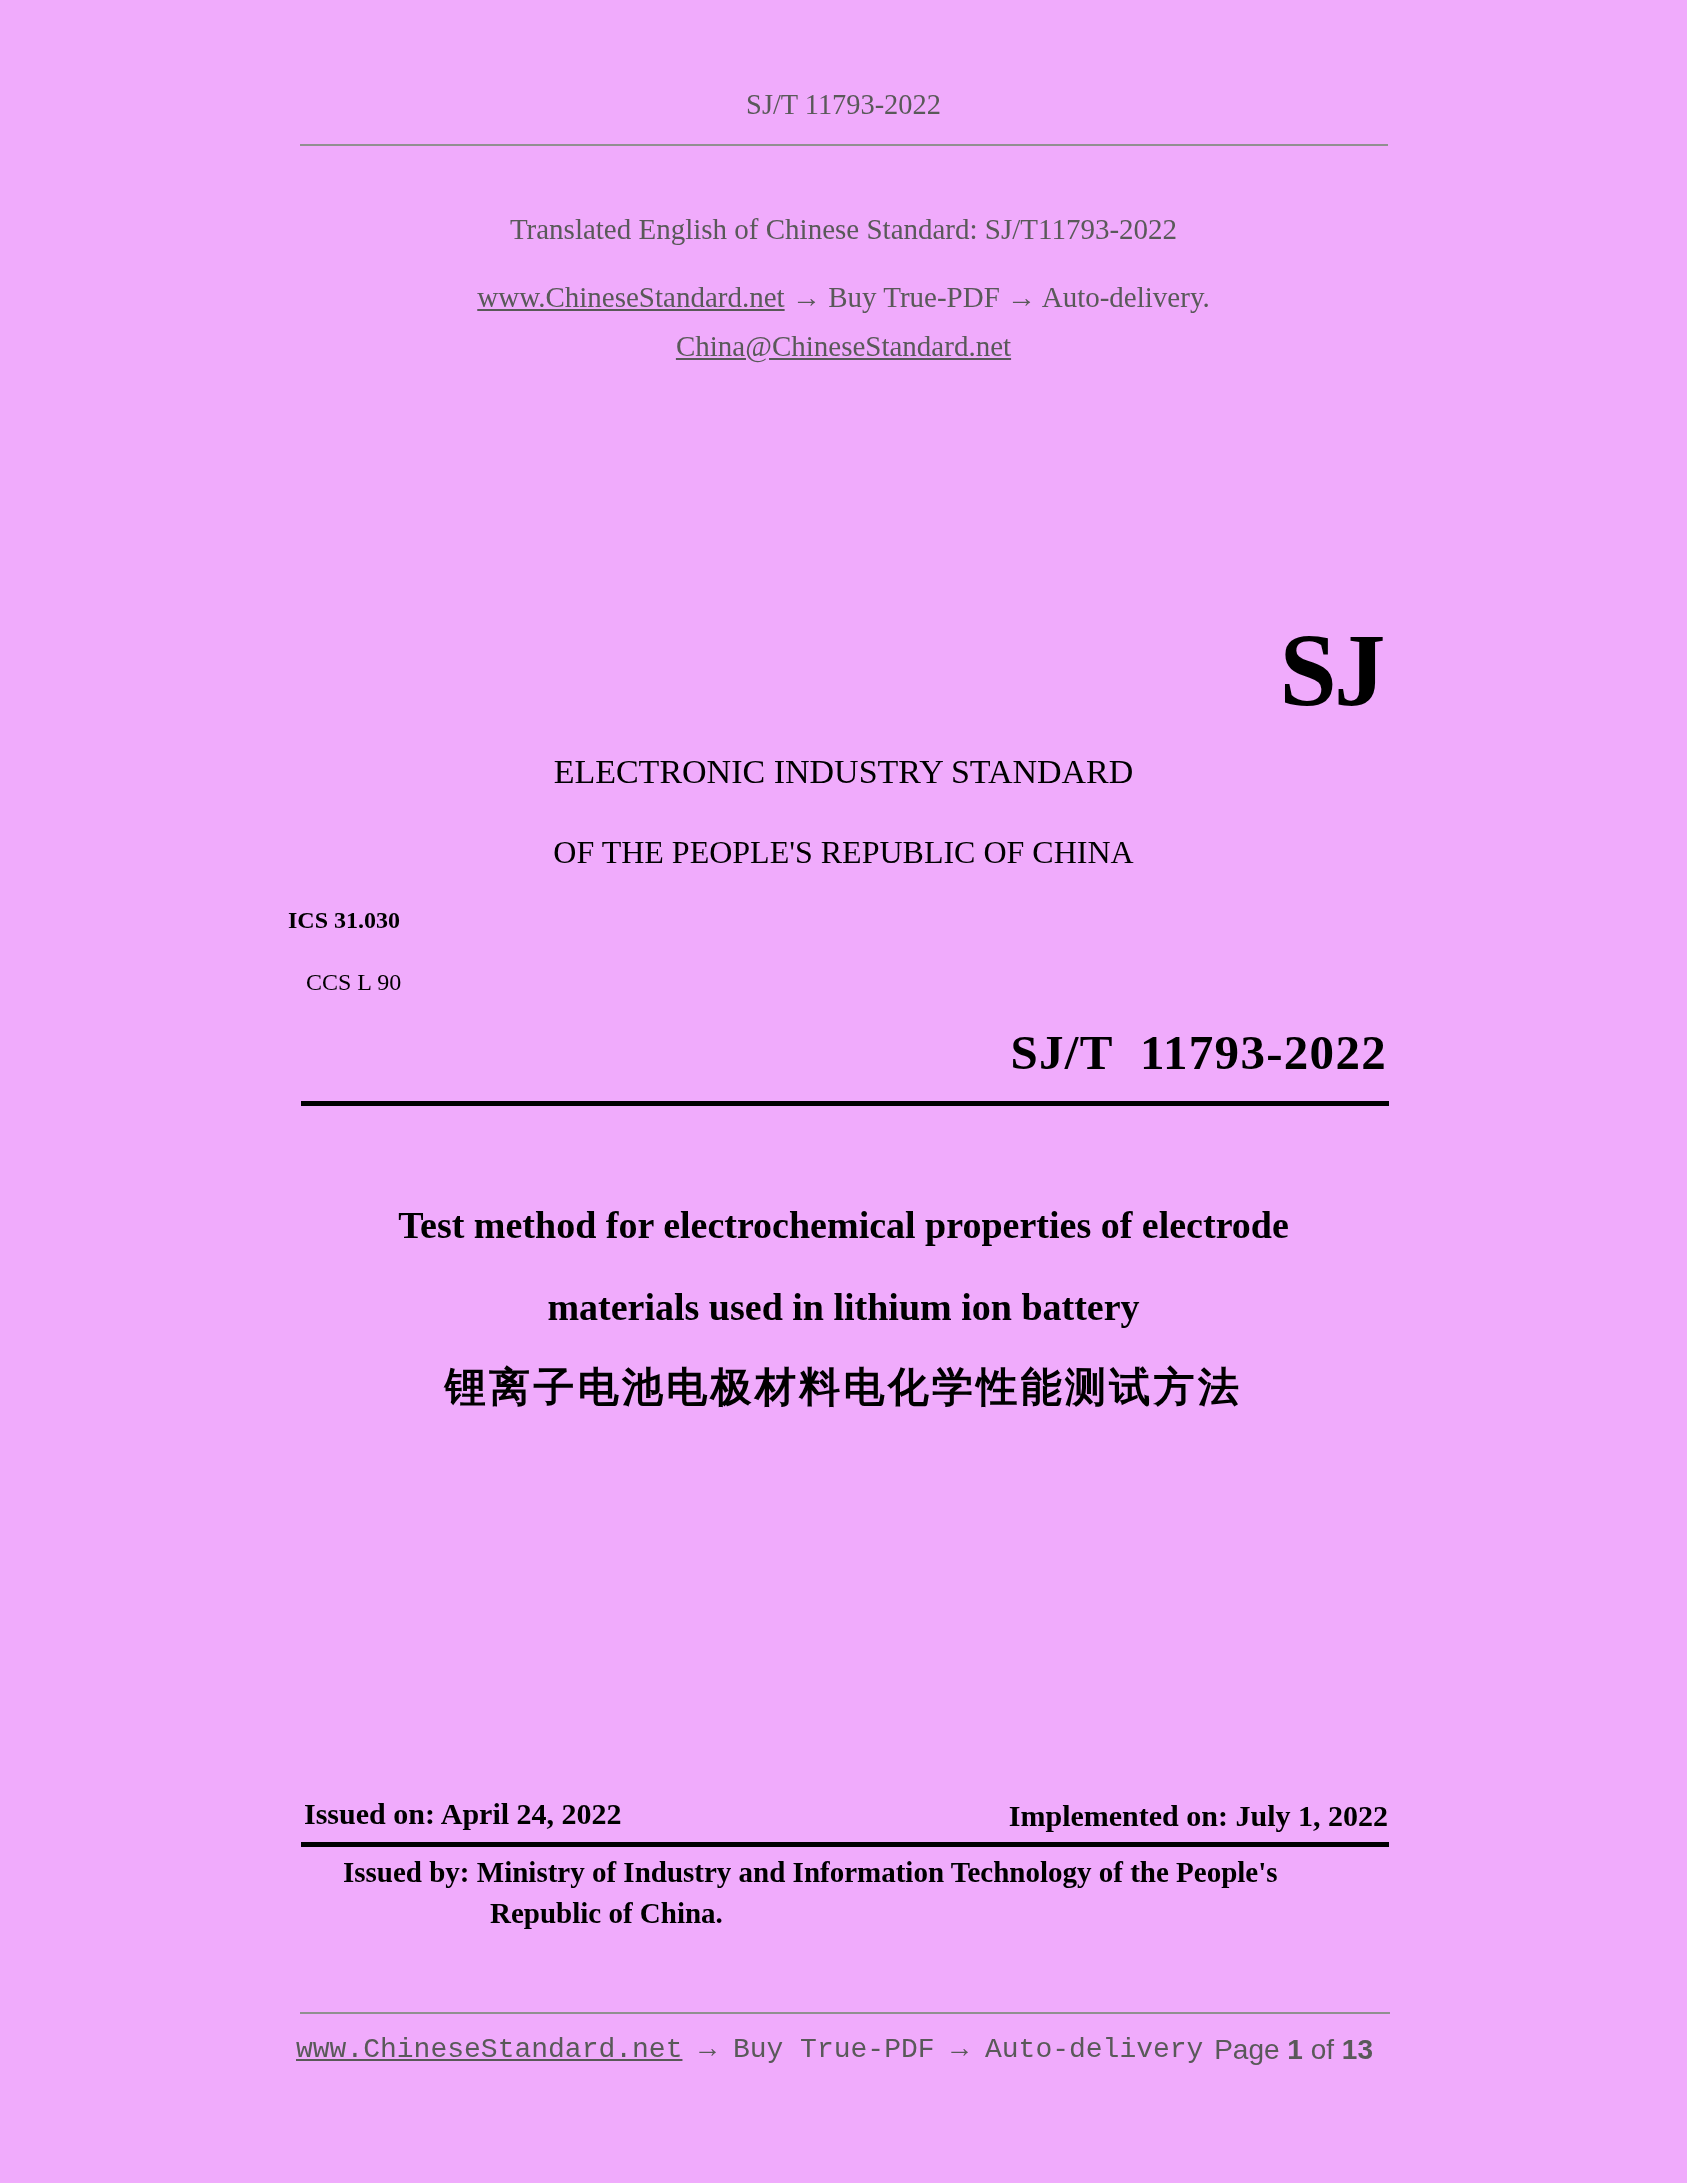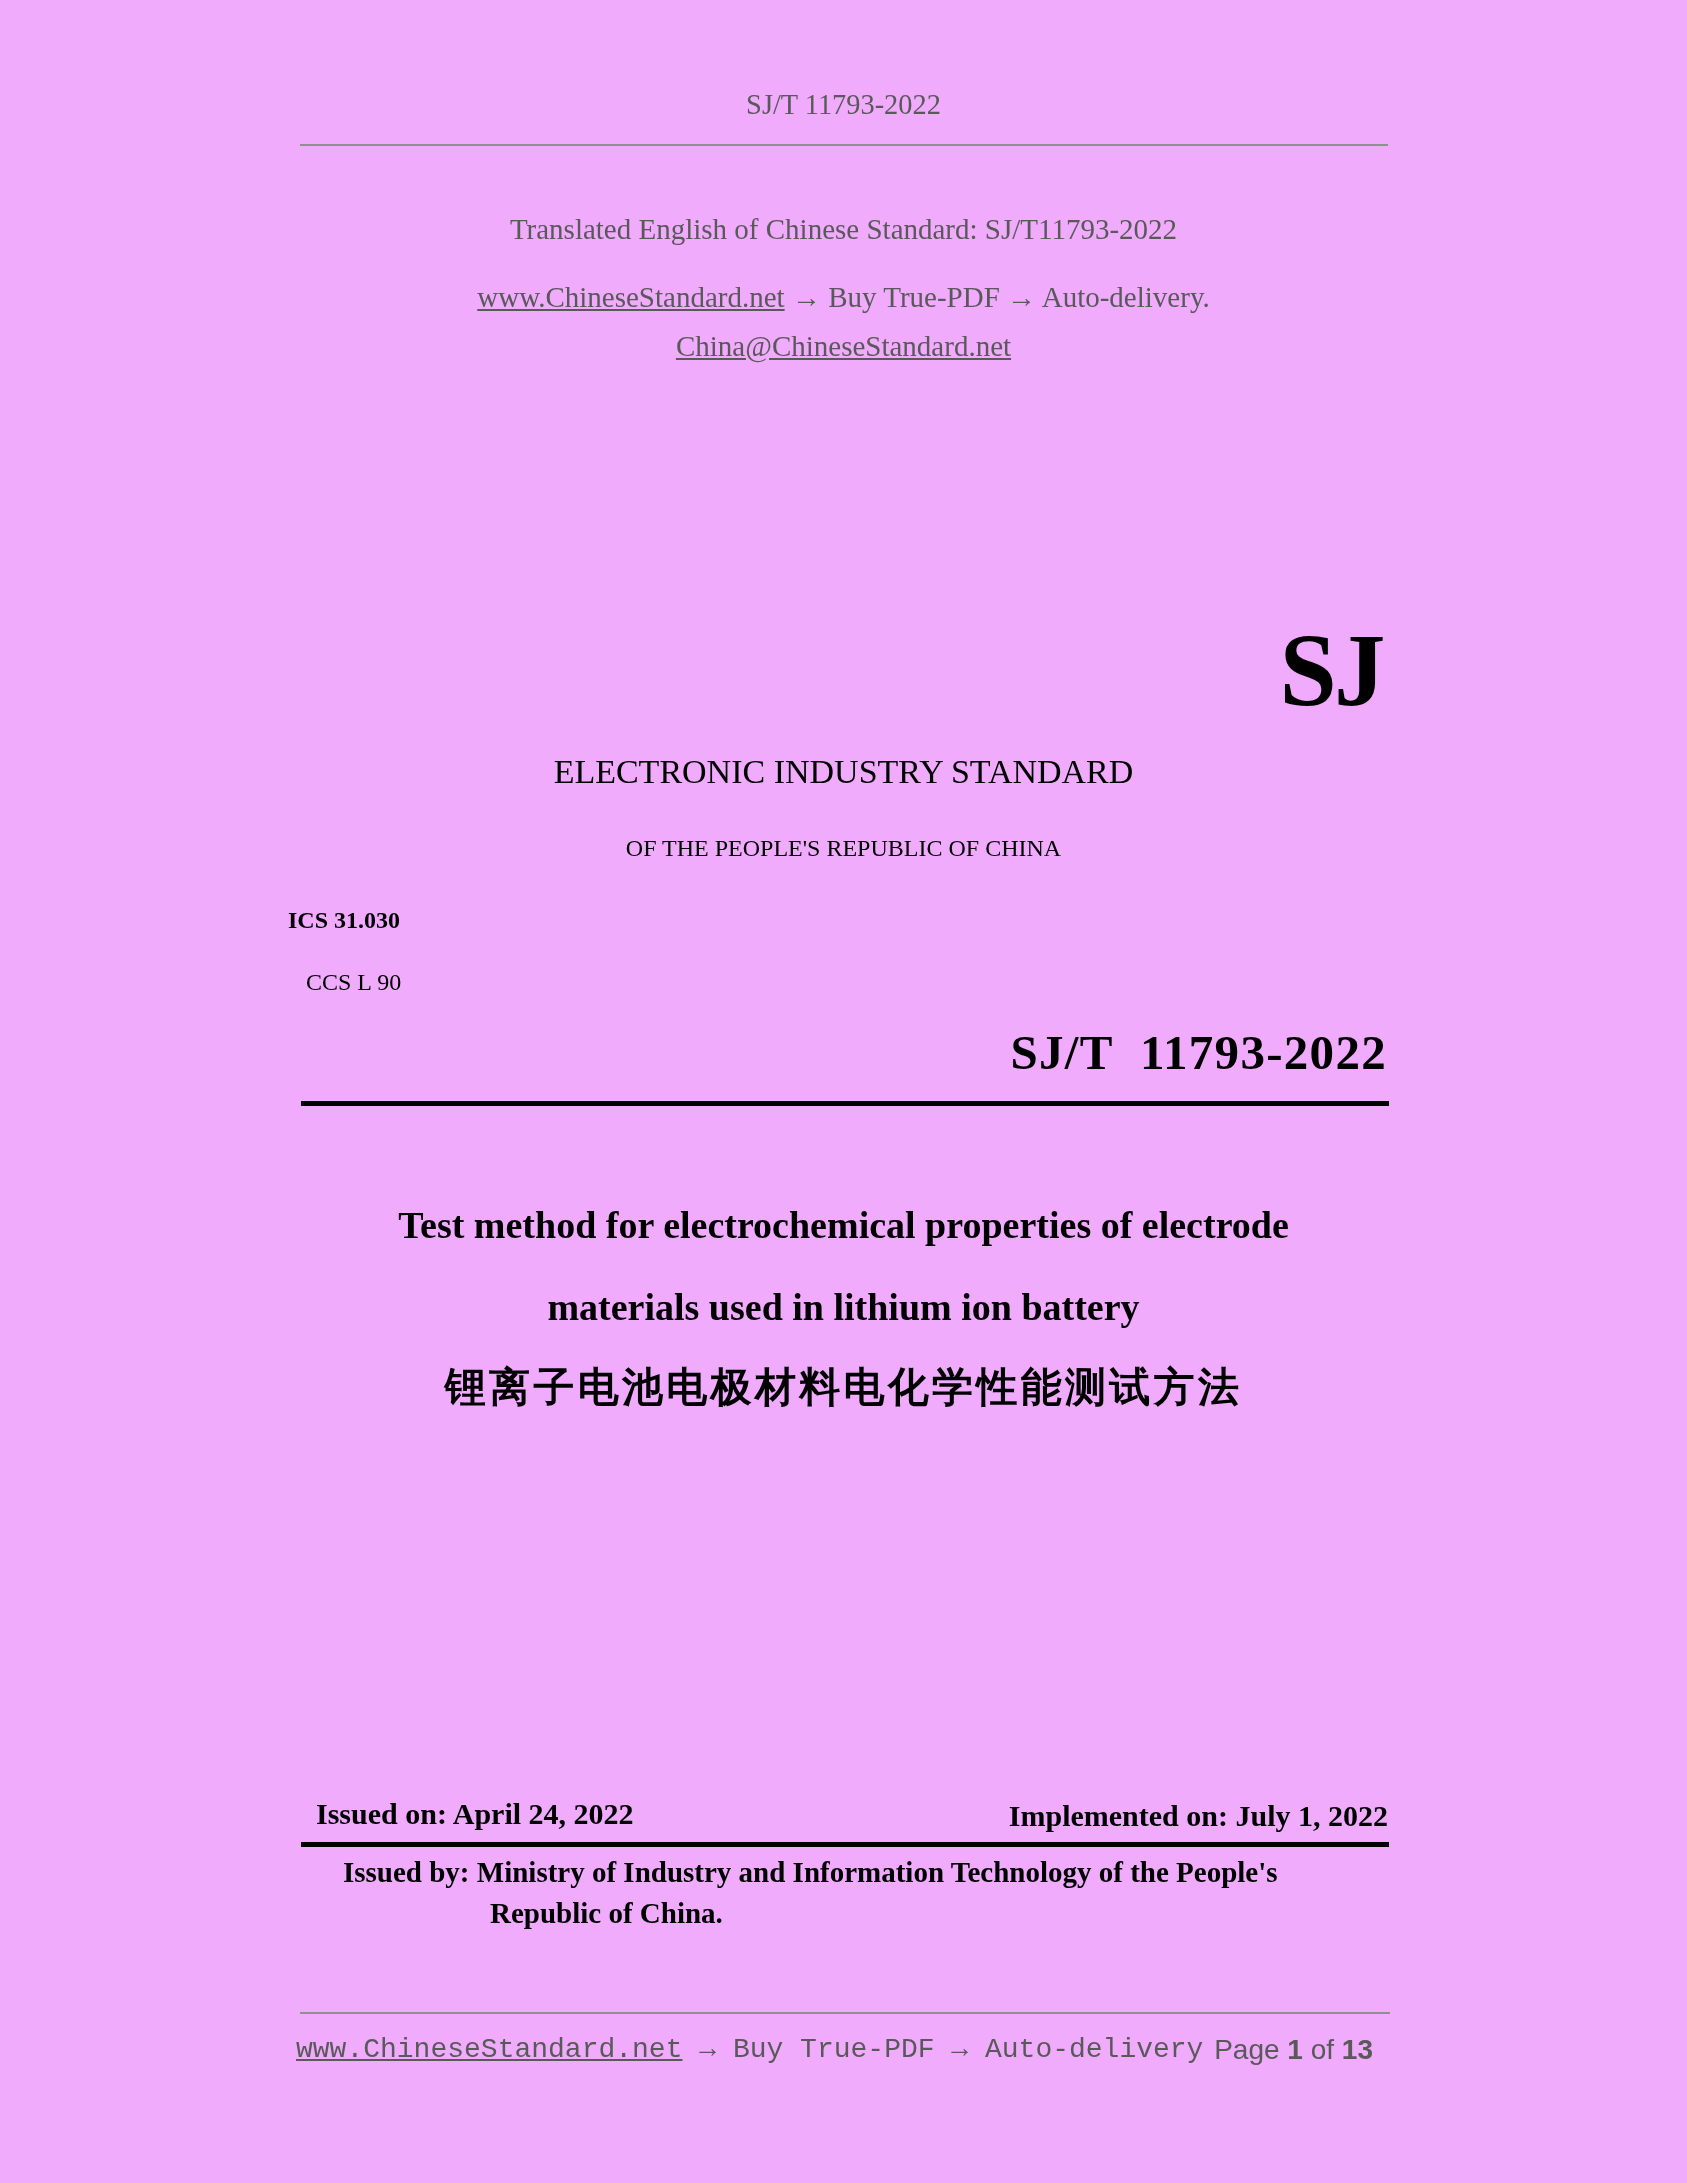--- a/index.html
+++ b/index.html
@@ -18,30 +18,30 @@
   .rule { position: absolute; }
   .rule-gray { background: #909090; }
   .rule-black { background: #000000; }
   a.doc-link { color: #595959; text-decoration: underline; cursor: pointer; }
   .header-code { top: 91px; font-size: 28.4px; color: #595959; }
   .translated-line { top: 208px; font-size: 29px; }
   .buy-line { top: 276px; font-size: 29px; }
   .sales-line { top: 332px; font-size: 29px; }
   .sj-logo { top: 619px; right: 304px; font-size: 103px; font-weight: bold; letter-spacing: -2.6px; color: #000; }
   .org-line1 { top: 755px; font-size: 34px; color: #000; }
-  .org-line2 { top: 836px; font-size: 24px; color: #000; }
+  .org-line2 { top: 836px; font-size: 32px; color: #000; }
   .ics { top: 908px; left: 288px; font-size: 24px; color: #000; font-weight: bold; }
   .ccs { top: 970px; left: 306px; font-size: 24px; color: #000; }
   .std-number { top: 1028px; right: 300px; font-size: 49px; font-weight: bold; letter-spacing: 1.3px; color: #000; white-space: pre; }
   .rule-1 { top: 1101px; left: 301px; width: 1088px; height: 5.3px; }
   .title-en1 { top: 1206px; font-size: 38px; font-weight: bold; color: #000; }
   .title-en2 { top: 1288px; font-size: 38px; font-weight: bold; color: #000; }
   .title-zh { top: 1367px; font-size: 41px; font-weight: bold; letter-spacing: 3.3px;
               font-family: "Liberation Sans", sans-serif; color: #000; }
-  .issued-on { top: 1799px; left: 316px; font-size: 30px; font-weight: bold; color: #000; }
+  .issued-on { top: 1799px; left: 304px; font-size: 30px; font-weight: bold; color: #000; }
   .implemented-on { top: 1801px; right: 299px; font-size: 30px; font-weight: bold; color: #000; }
   .rule-2 { top: 1842px; left: 301px; width: 1088px; height: 4.6px; }
   .issuer-line1 { top: 1858px; left: 343px; font-size: 29px; font-weight: bold; color: #000; }
   .issuer-line2 { top: 1899px; left: 490px; font-size: 29px; font-weight: bold; color: #000; }
   .hdr-rule { top: 144px; left: 300px; width: 1088px; height: 2px; }
   .footer-rule { top: 2012px; left: 300px; width: 1090px; height: 2px; }
   .footer-left { top: 2036px; left: 296px; font-size: 28px;
                  font-family: Liberation Mono, monospace; color: #595959; }
   .footer-right { top: 2036px; right: 314px; font-size: 28px;
                   font-family: "Liberation Sans", sans-serif; color: #595959; }

